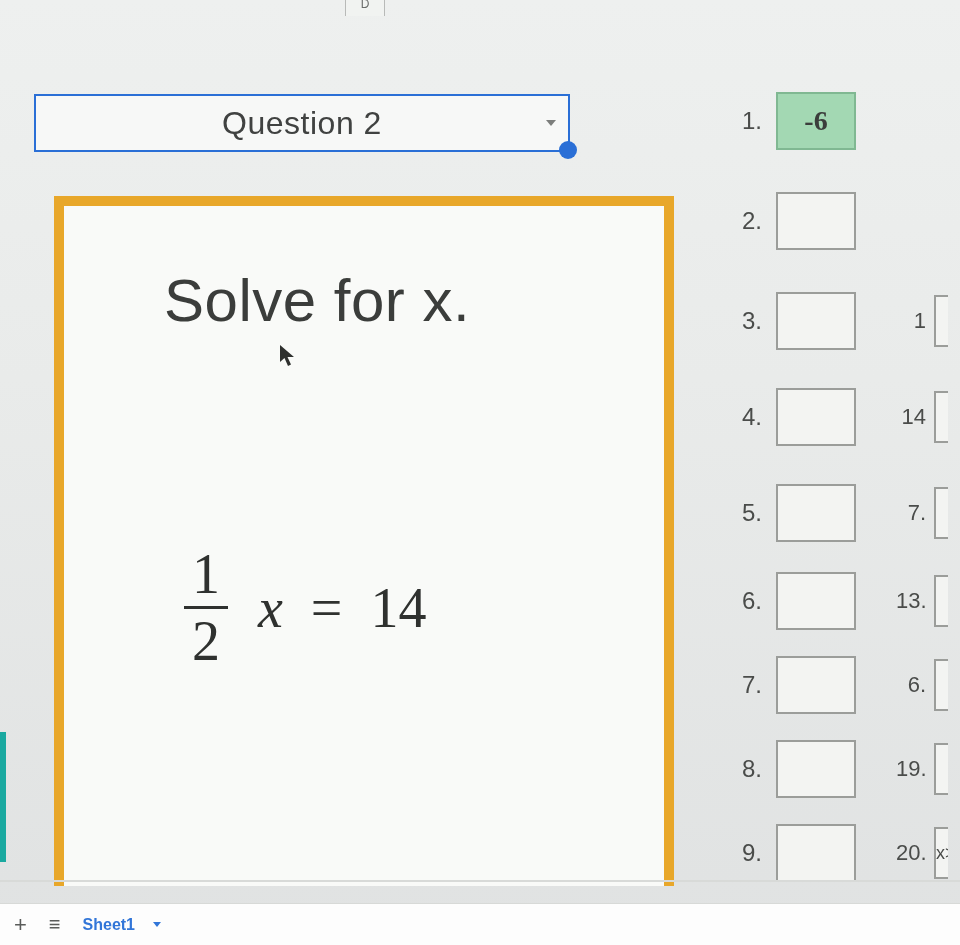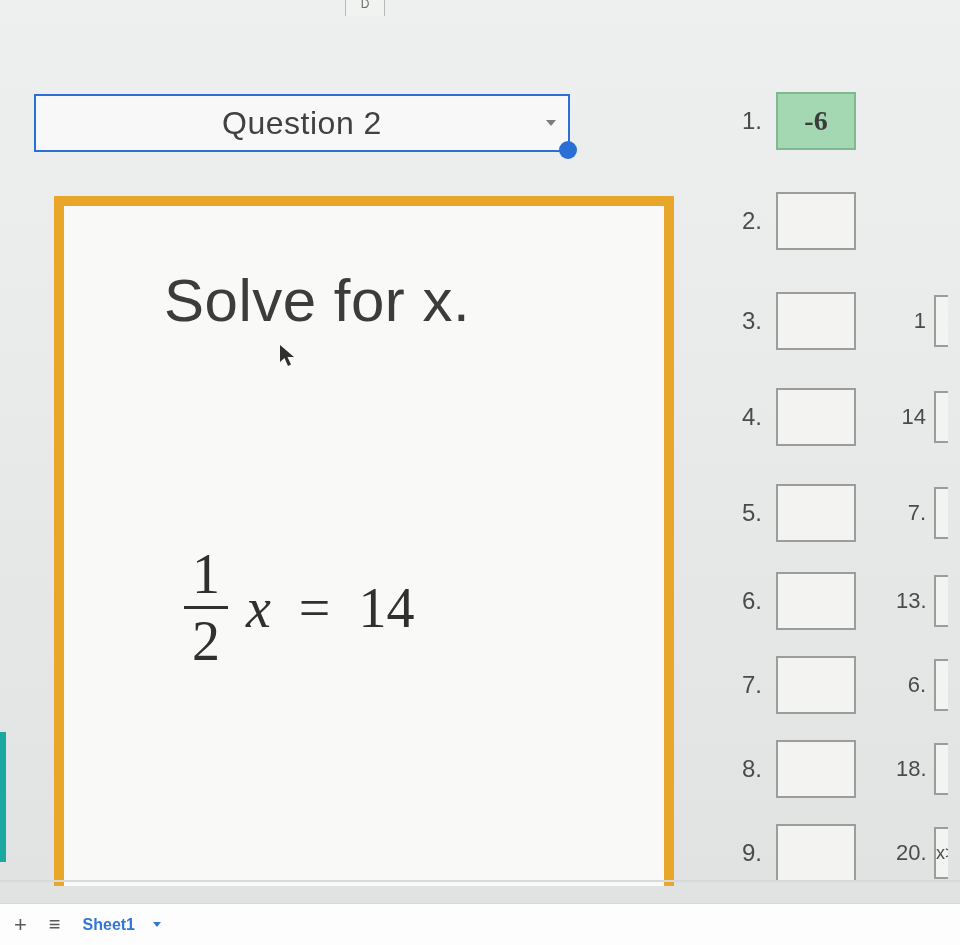--- a/index.html
+++ b/index.html
@@ -131,21 +131,21 @@
     display: inline-block;
     text-align: center;
     vertical-align: middle;
     line-height: 1;
   }
   .fraction .num { display: block; border-bottom: 3px solid #2f312f; padding: 0 8px 4px; }
   .fraction .den { display: block; padding: 4px 8px 0; }
   .eq-rest {
     display: inline-block;
     vertical-align: middle;
-    margin-left: 4px;
+    margin-left: 16px;
     font-style: italic;
   }
   .eq-rest .eq-sign, .eq-rest .rhs { font-style: normal; }
 
   
   .answers {
     position: absolute;
     top: 92px;
     left: 698px;
     width: 260px;
@@ -301,21 +301,21 @@
       </div>
       <div class="ans-row" style="top: 564px;">
         <div class="ans-num">7.</div>
         <div class="ans-box"></div>
         <div class="second-col-num">6.</div>
         <div class="second-col-box"></div>
       </div>
       <div class="ans-row" style="top: 648px;">
         <div class="ans-num">8.</div>
         <div class="ans-box"></div>
-        <div class="second-col-num">18.</div>
+        <div class="second-col-num">19.</div>
         <div class="second-col-box"></div>
       </div>
       <div class="ans-row" style="top: 732px;">
         <div class="ans-num">9.</div>
         <div class="ans-box"></div>
         <div class="second-col-num">20.</div>
         <div class="second-col-box">x&gt;</div>
       </div>
     </div>
 

